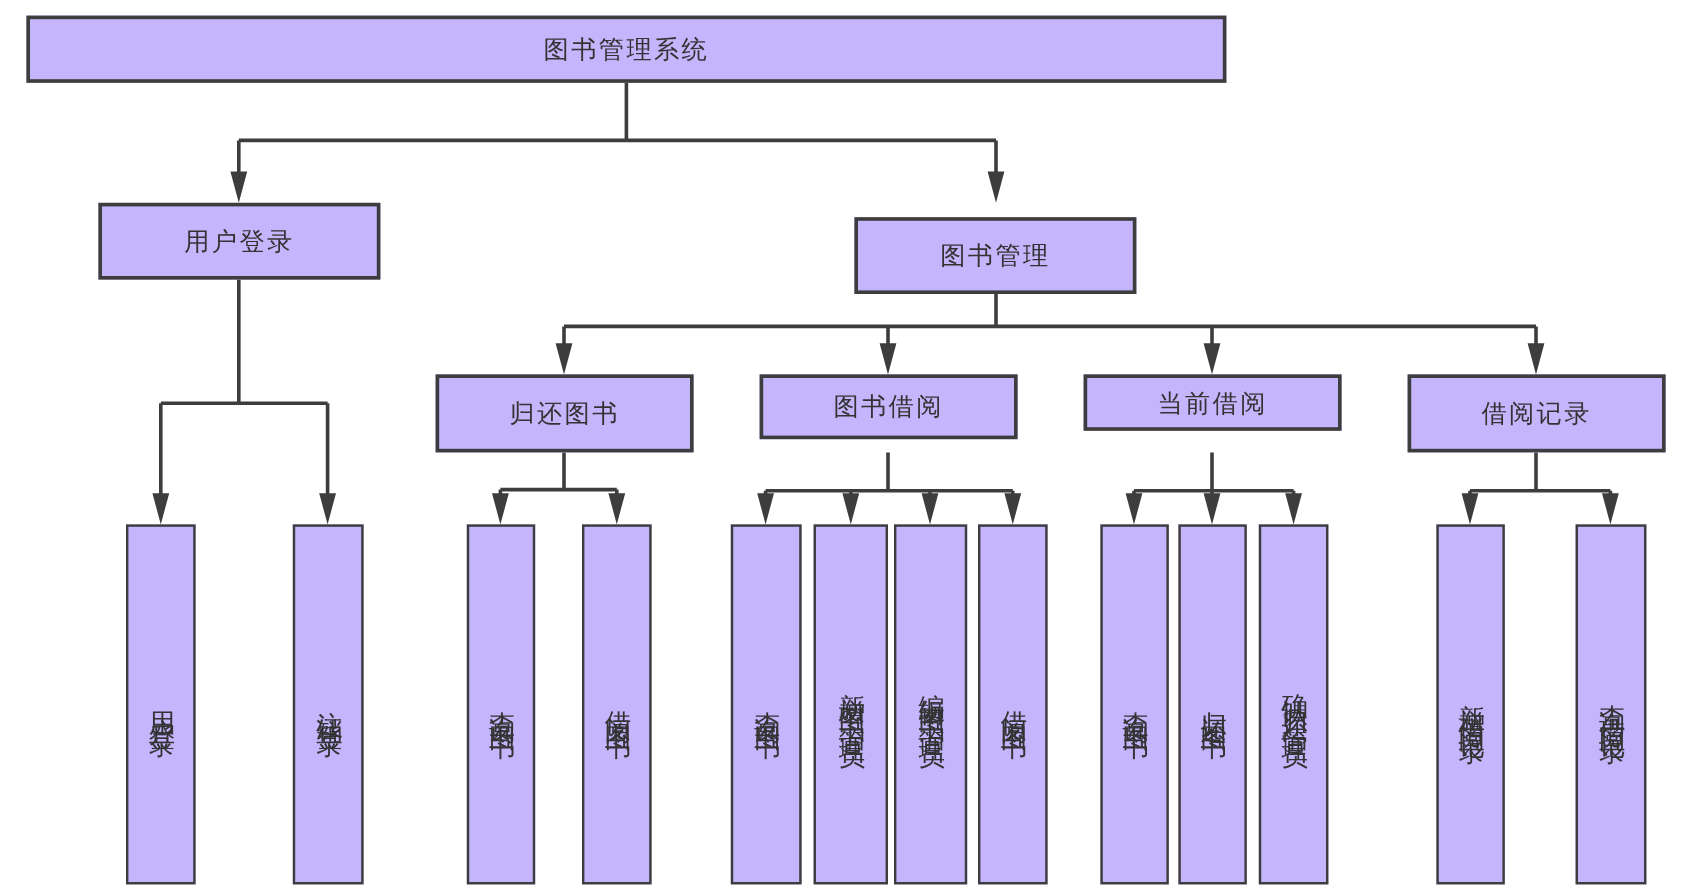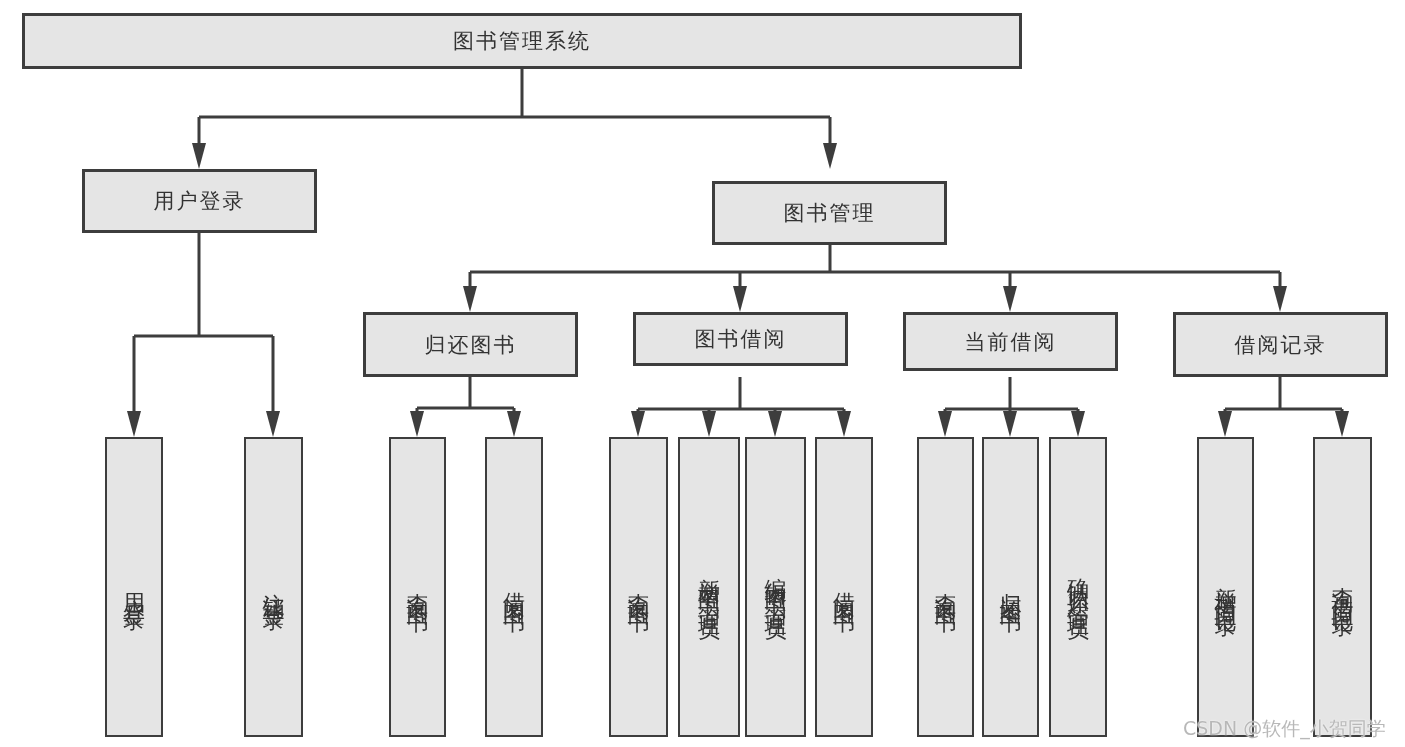--- a/index.html
+++ b/index.html
@@ -16,21 +16,21 @@
     overflow: hidden;
   }
   #connectors {
     position: absolute;
     left: 0; top: 0;
     pointer-events: none;
   }
   .node {
     position: absolute;
     box-sizing: border-box;
-    background: #e5e5e5;
+    background: #c4b5fd;
     border: 3px solid #3d3d3d;
     display: flex;
     align-items: center;
     justify-content: center;
     color: #333333;
   }
   .h-node span {
     font-size: 21px;
     letter-spacing: 2px;
     white-space: nowrap;
@@ -119,21 +119,21 @@
   <div class="node h-node" style="left:712px; top:181px; width:235px; height:64px;">
     <span>图书管理</span>
   </div>
 
   <div class="node h-node" style="left:363px; top:312px; width:215px; height:65px;">
     <span>归还图书</span>
   </div>
   <div class="node h-node" style="left:633px; top:312px; width:215px; height:54px;">
     <span>图书借阅</span>
   </div>
-  <div class="node h-node" style="left:903px; top:312px; width:215px; height:59px;">
+  <div class="node h-node" style="left:903px; top:312px; width:215px; height:47px;">
     <span>当前借阅</span>
   </div>
   <div class="node h-node" style="left:1173px; top:312px; width:215px; height:65px;">
     <span>借阅记录</span>
   </div>
 
   <div class="node v-node" style="left:105px; top:437px; width:58px; height:300px;">
     <span>用户登录</span>
   </div>
   <div class="node v-node" style="left:244px; top:437px; width:59px; height:300px;">
@@ -170,15 +170,14 @@
     <span>确认归还（管理员）</span>
   </div>
 
   <div class="node v-node" style="left:1197px; top:437px; width:57px; height:300px;">
     <span>新增借阅记录</span>
   </div>
   <div class="node v-node" style="left:1313px; top:437px; width:59px; height:300px;">
     <span>查询借阅记录</span>
   </div>
 
-  <div id="watermark">CSDN @软件_小贺同学</div>
 
 </div>
 
 </body></html>

